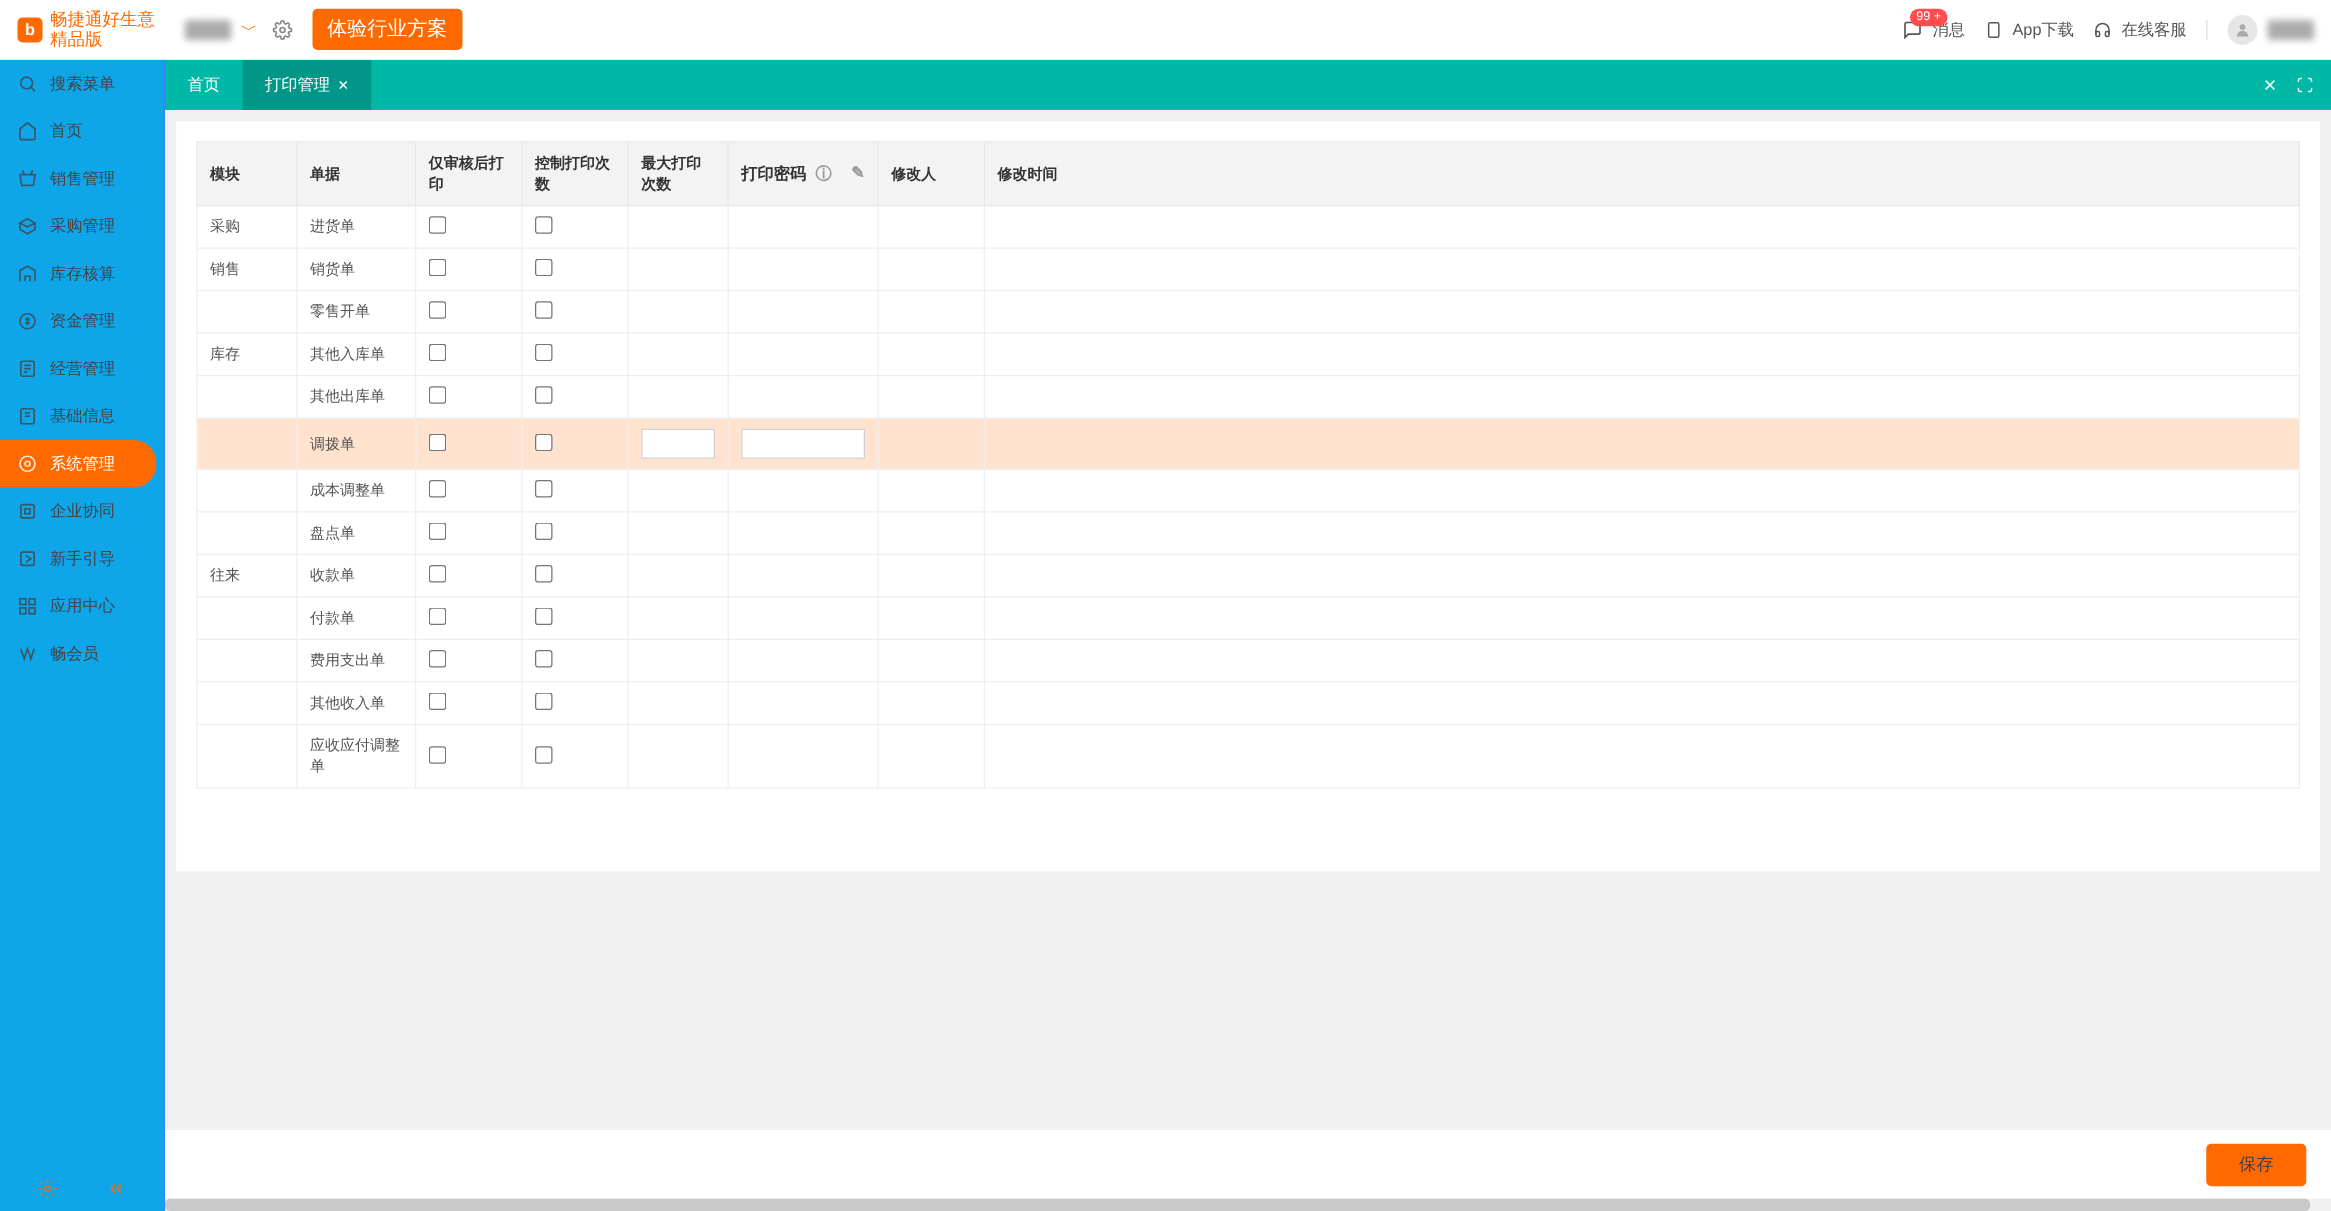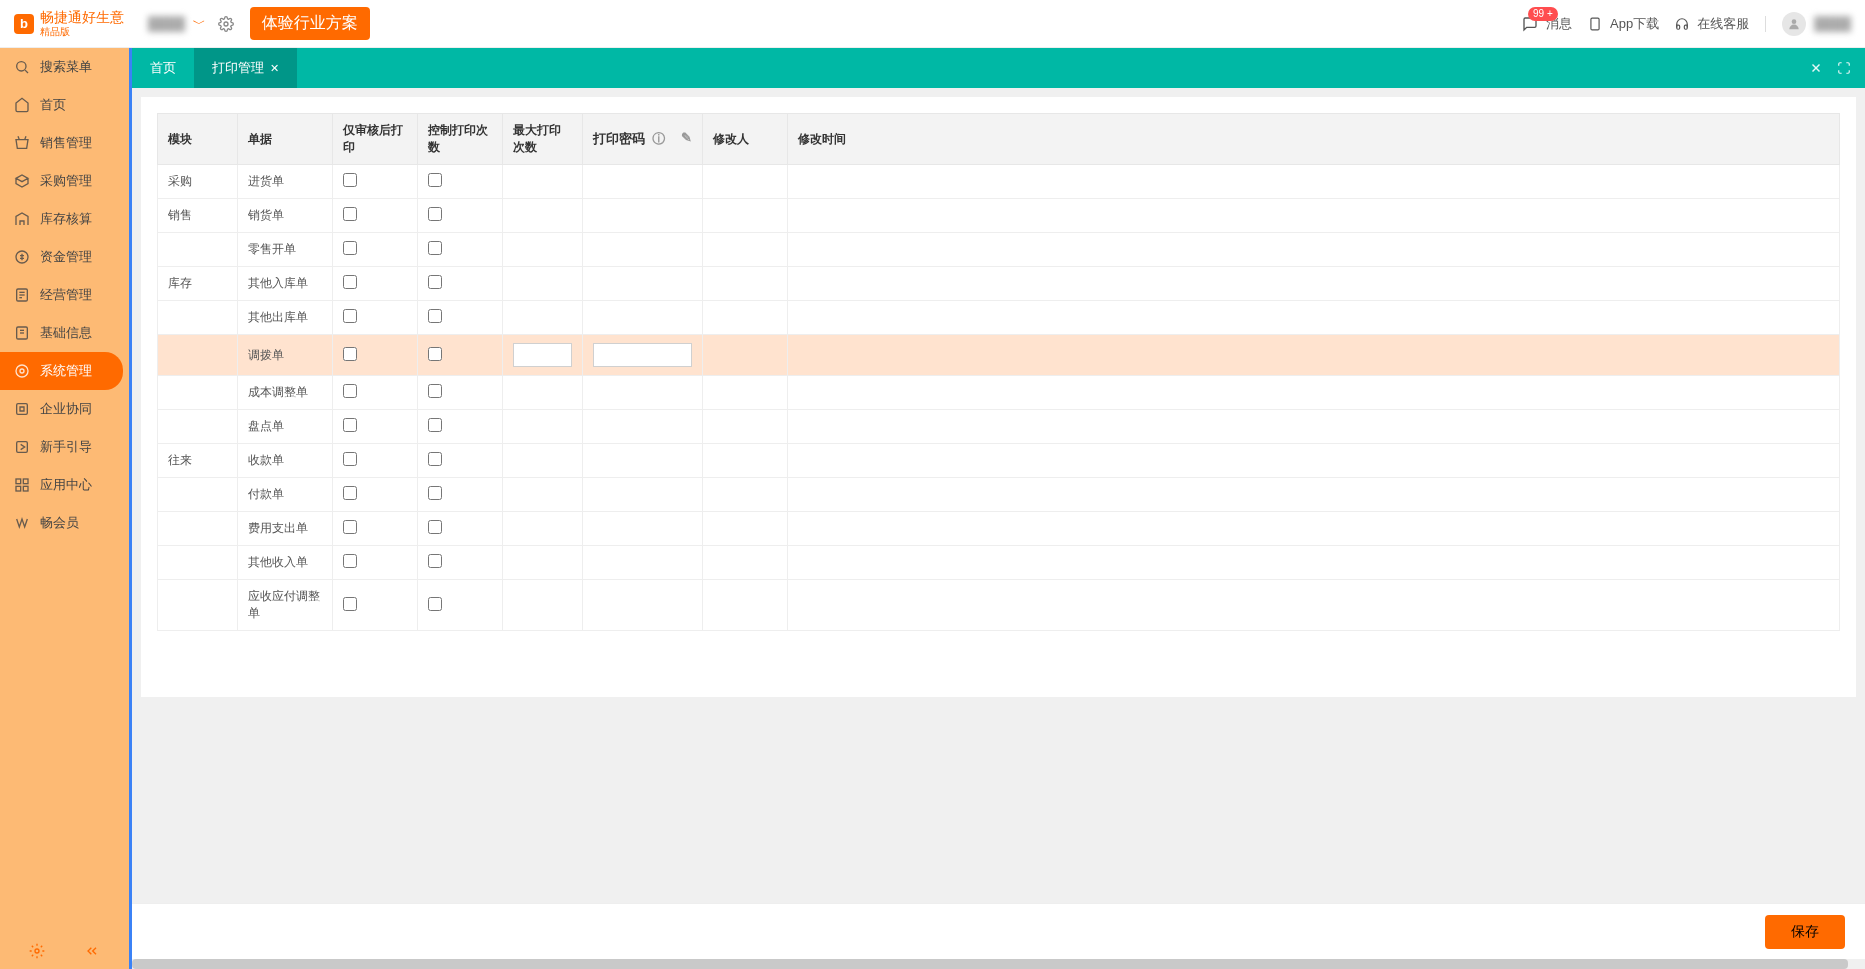--- a/index.html
+++ b/index.html
@@ -3,38 +3,38 @@
 <meta charset="utf-8">
 <style>
 * { margin: 0; padding: 0; box-sizing: border-box; font-family: -apple-system, "Microsoft YaHei", sans-serif; font-size: 13px; }
 body { width: 100%; height: 100vh; background: #fff; overflow: hidden; }
 
 
 .top-header { height: 48px; display: flex; align-items: center; padding: 0 14px; border-bottom: 1px solid #eee; }
 .brand { display: flex; align-items: center; gap: 6px; }
 .brand-logo { width: 20px; height: 20px; background: #ff6a00; border-radius: 4px; display:flex; align-items:center; justify-content:center; color:#fff; font-weight:bold; }
 .brand-main { color: #ff6a00; font-weight: 400; font-size: 14px; }
-.brand-sub { color: #ff6a00; font-size: 10px; display:block; margin-top:-2px; }
+.brand-sub { color: #ff6a00; font-size: 14px; display:block; margin-top:-2px; }
 .tenant { margin-left: 24px; display:flex; align-items:center; gap:8px; color:#888; }
 .tenant-name { filter: blur(3px); color:#aaa; }
 .tenant-caret { color:#ff6a00; }
 .settings-ico { color:#888; margin-left:4px; }
 .trial-btn { margin-left: 16px; background:#ff6a00; color:#fff; padding:6px 12px; border-radius:4px; border:none; cursor:pointer; font-size:16px; }
 .header-spacer { flex:1; }
 .header-right { display:flex; align-items:center; gap:16px; color:#555; }
 .hr-item { display:flex; align-items:center; gap:8px; cursor:pointer; font-size:12px; position:relative; }
 .badge { position:absolute; top:-8px; left:6px; background:#ff4d4f; color:#fff; border-radius:8px; font-size:10px; padding:0 5px; line-height:14px; }
 .divider { width:1px; height:16px; background:#ddd; }
 .avatar { width:24px; height:24px; border-radius:50%; background:#e6e6e6; display:flex; align-items:center; justify-content:center; color:#aaa; }
 .user-name { filter:blur(3px); color:#aaa; }
 
 
 .layout { display:flex; height: calc(100vh - 48px); }
 
-.sidebar { width: 132px; background:#fdba74; border-right:3px solid #3b82f6; display:flex; flex-direction:column; }
+.sidebar { width: 132px; background:#0ea5e9; border-right:1px solid #3b82f6; display:flex; flex-direction:column; }
 .nav-item { display:flex; align-items:center; gap:10px; padding:10px 14px; color:#444; cursor:pointer; font-size:13px; }
 .nav-item.active { background:#ff6a00; color:#fff; border-radius:0 18px 18px 0; margin-right:6px; }
 .nav-item .ico { width:16px; height:16px; display:flex; align-items:center; justify-content:center; opacity:.8; }
 .sidebar-footer { margin-top:auto; display:flex; justify-content:space-around; padding:10px; }
 .sidebar-footer .ico { color:#ff6a00; cursor:pointer; }
 
 .main { flex:1; display:flex; flex-direction:column; background:#f0f0f0; min-width:0; }
 
 
 .tabs-bar { height:40px; background:#00b8a5; display:flex; align-items:center; color:#fff; }
@@ -53,21 +53,21 @@
 .grid-table th { text-align:left; background:#f3f3f3; padding:8px 10px; font-weight:600; color:#333; border:1px solid #e7e7e7; font-size:12px; }
 .grid-table td { padding:8px 10px; border:1px solid #eee; color:#555; font-size:12px; height:33px; }
 .grid-table tr.highlight td { background:#ffe3cf; }
 .grid-table tr.highlight td input.cell-input { background:#fff; border:1px solid #d0d0d0; height:24px; width:100%; }
 .chk { width:14px; height:14px; }
 .help-ico { color:#999; margin-left:4px; }
 .edit-ico { float:right; color:#999; }
 
 
 .footer-bar { height:56px; background:#fff; border-top:1px solid #eee; display:flex; align-items:center; justify-content:flex-end; padding:0 20px; }
-.save-btn { background:#ff6a00; color:#000000; border:none; padding:8px 26px; border-radius:4px; cursor:pointer; font-size:14px; }
+.save-btn { background:#ff6a00; color:#404040; border:none; padding:8px 26px; border-radius:4px; cursor:pointer; font-size:14px; }
 
 
 .scrollbar-h { height:10px; background:#f0f0f0; }
 .scrollbar-h .thumb { height:100%; width:99%; background:#c9c9c9; border-radius:4px; }
 
 svg { display:block; }
 </style>
 </head>
 <body>
 

